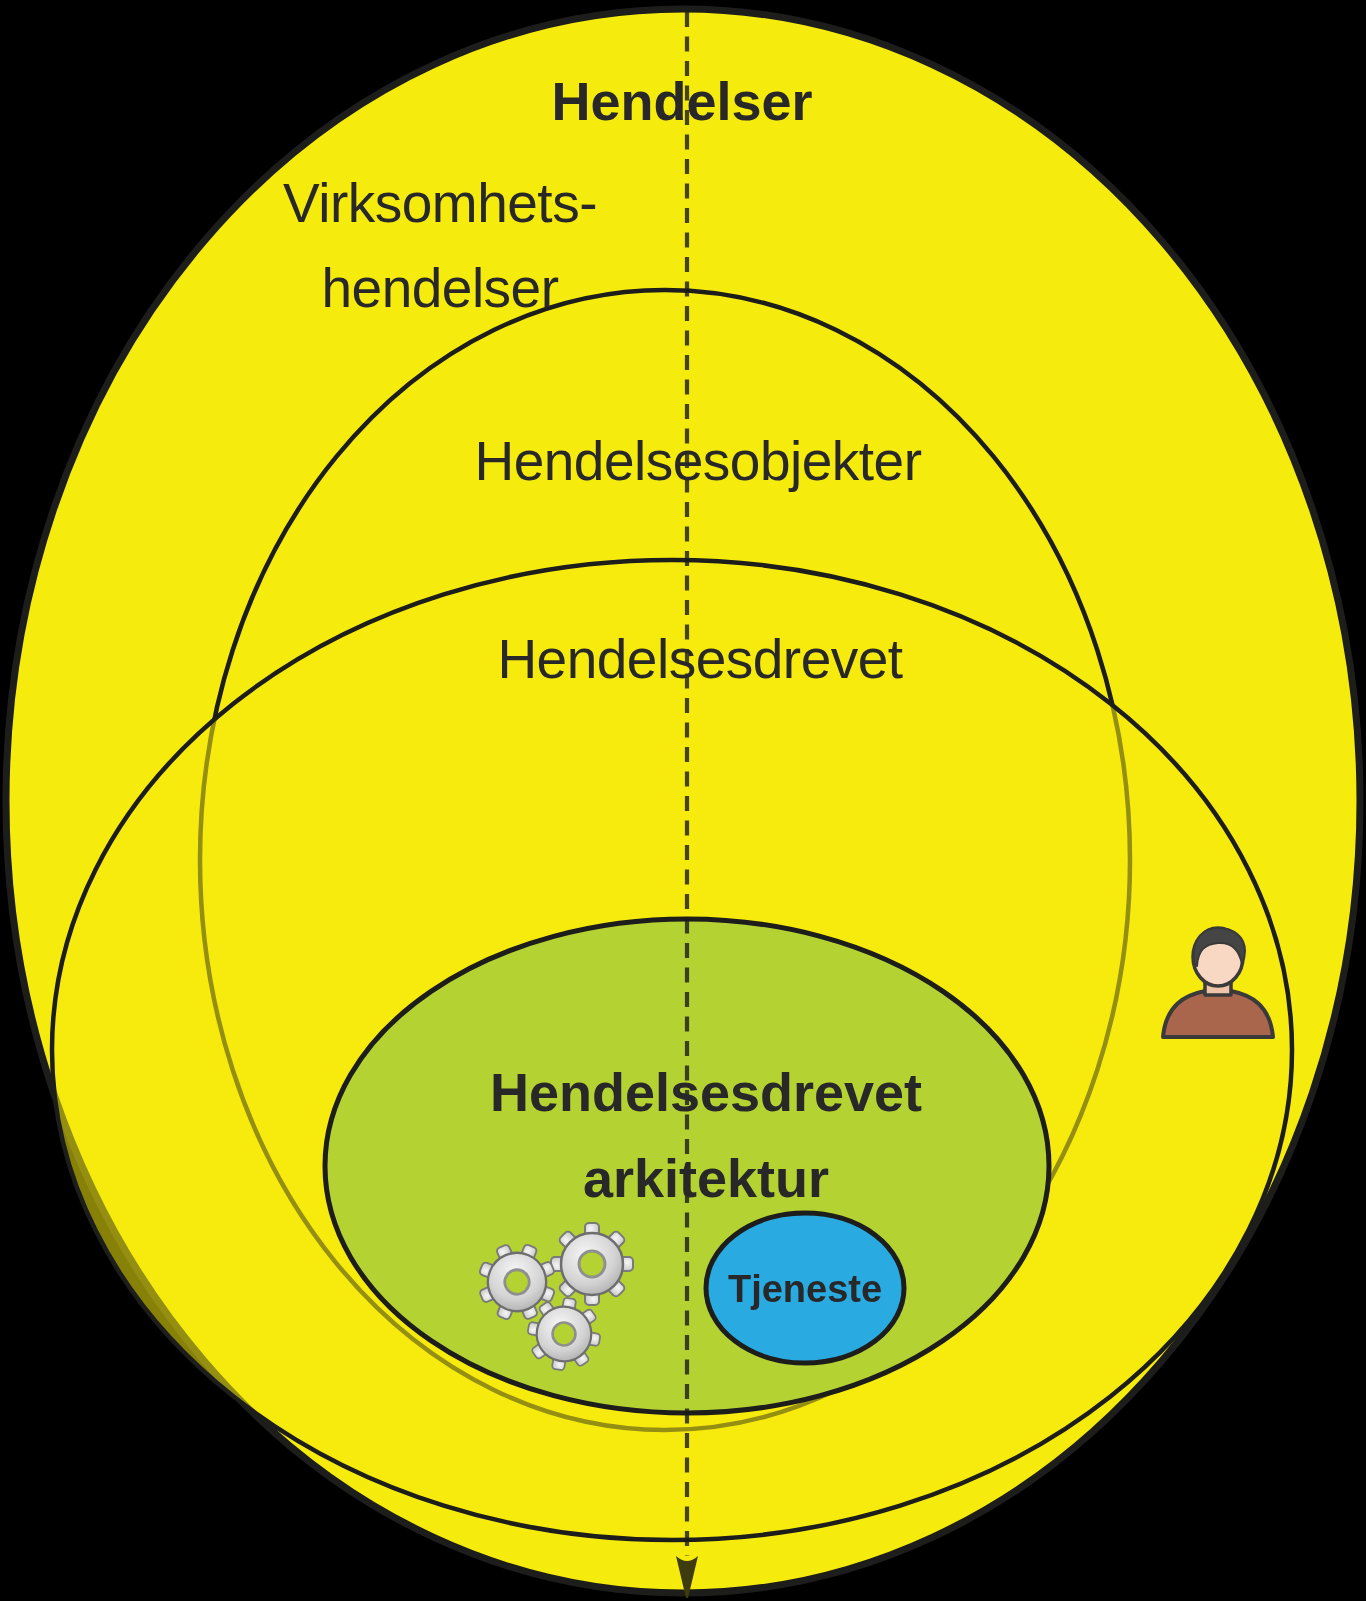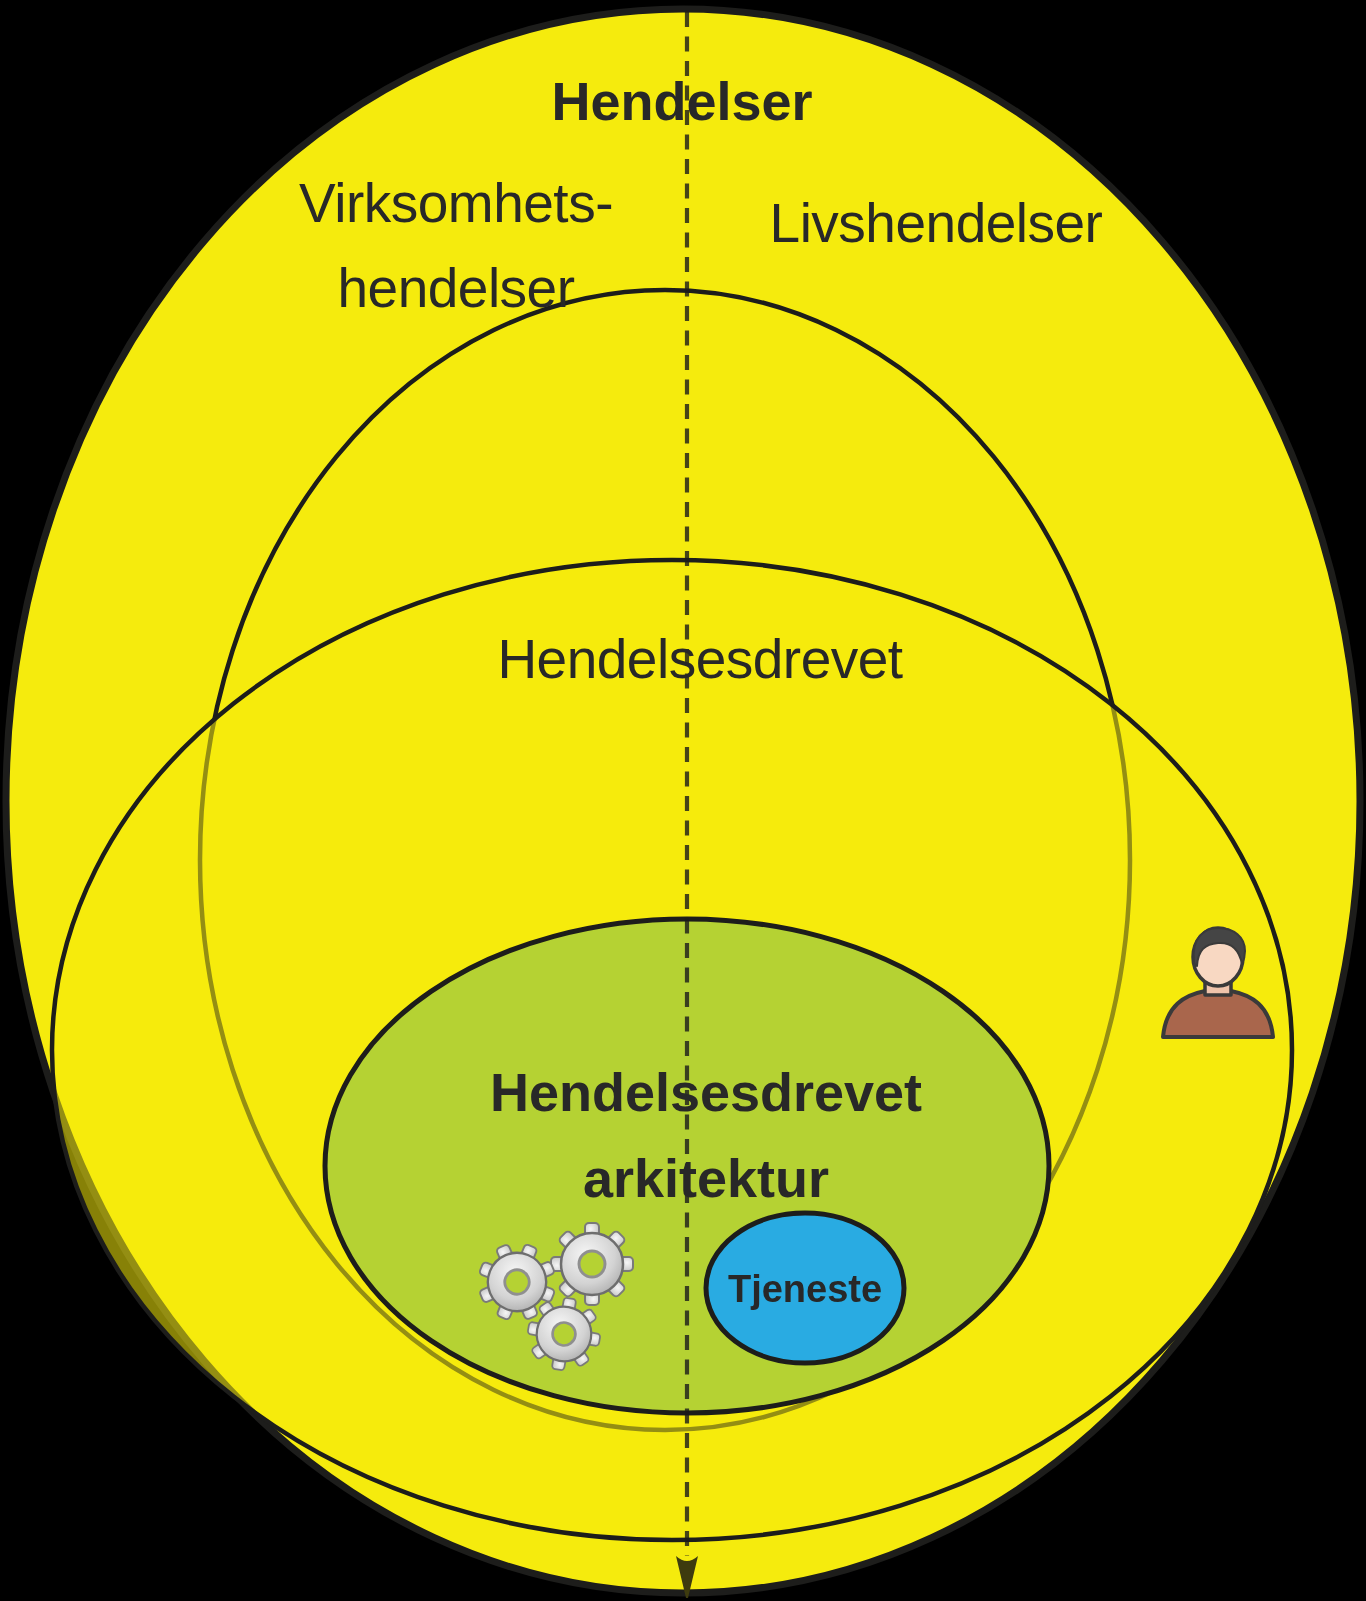--- a/index.html
+++ b/index.html
@@ -118,25 +118,25 @@
       <ellipse class="person-outline" stroke-width="3.5" cx="58" cy="32" rx="25" ry="29" fill="#F8D8C2"></ellipse>
       <path class="person-outline" stroke-width="2" d="M34,37 C31,12 45,3 58,3 C74,3 85,12 85,26 C85,31 84,35 82,39 C79,24 71,17 58,18 C45,19 38,25 37,41 C36,40 34,39 34,37 Z" fill="#454545"></path>
     </g>
 
     <line class="dashed-line" x1="687" y1="12" x2="687" y2="1556"></line>
     <path class="arrow-head" d="M676,1556 Q687,1566 698,1556 L688,1598 L686,1598 Z"></path>
   </svg>
 
   <div class="label label-title" style="left:682px; top:101px;">Hendelser</div>
 
-  <div class="label label-regular label-two-line" style="left:456px; top:246px;">Virksomhets-
+  <div class="label label-regular label-two-line" style="left:440px; top:246px;">Virksomhets-
 hendelser</div>
 
-  <div class="label label-regular" style="left:936px; top:224px;">Livshendelser</div>
 
+  <div class="label label-regular" style="left:698px; top:462px;">Hendelsesobjekter</div>
 
   <div class="label label-regular" style="left:700px; top:660px;">Hendelsesdrevet</div>
 
   <div class="label label-arch" style="left:706px; top:1135px;">Hendelsesdrevet
 arkitektur</div>
 
   <div class="label label-service" style="left:805px; top:1290px;">Tjeneste</div>
 
 </div>
 

